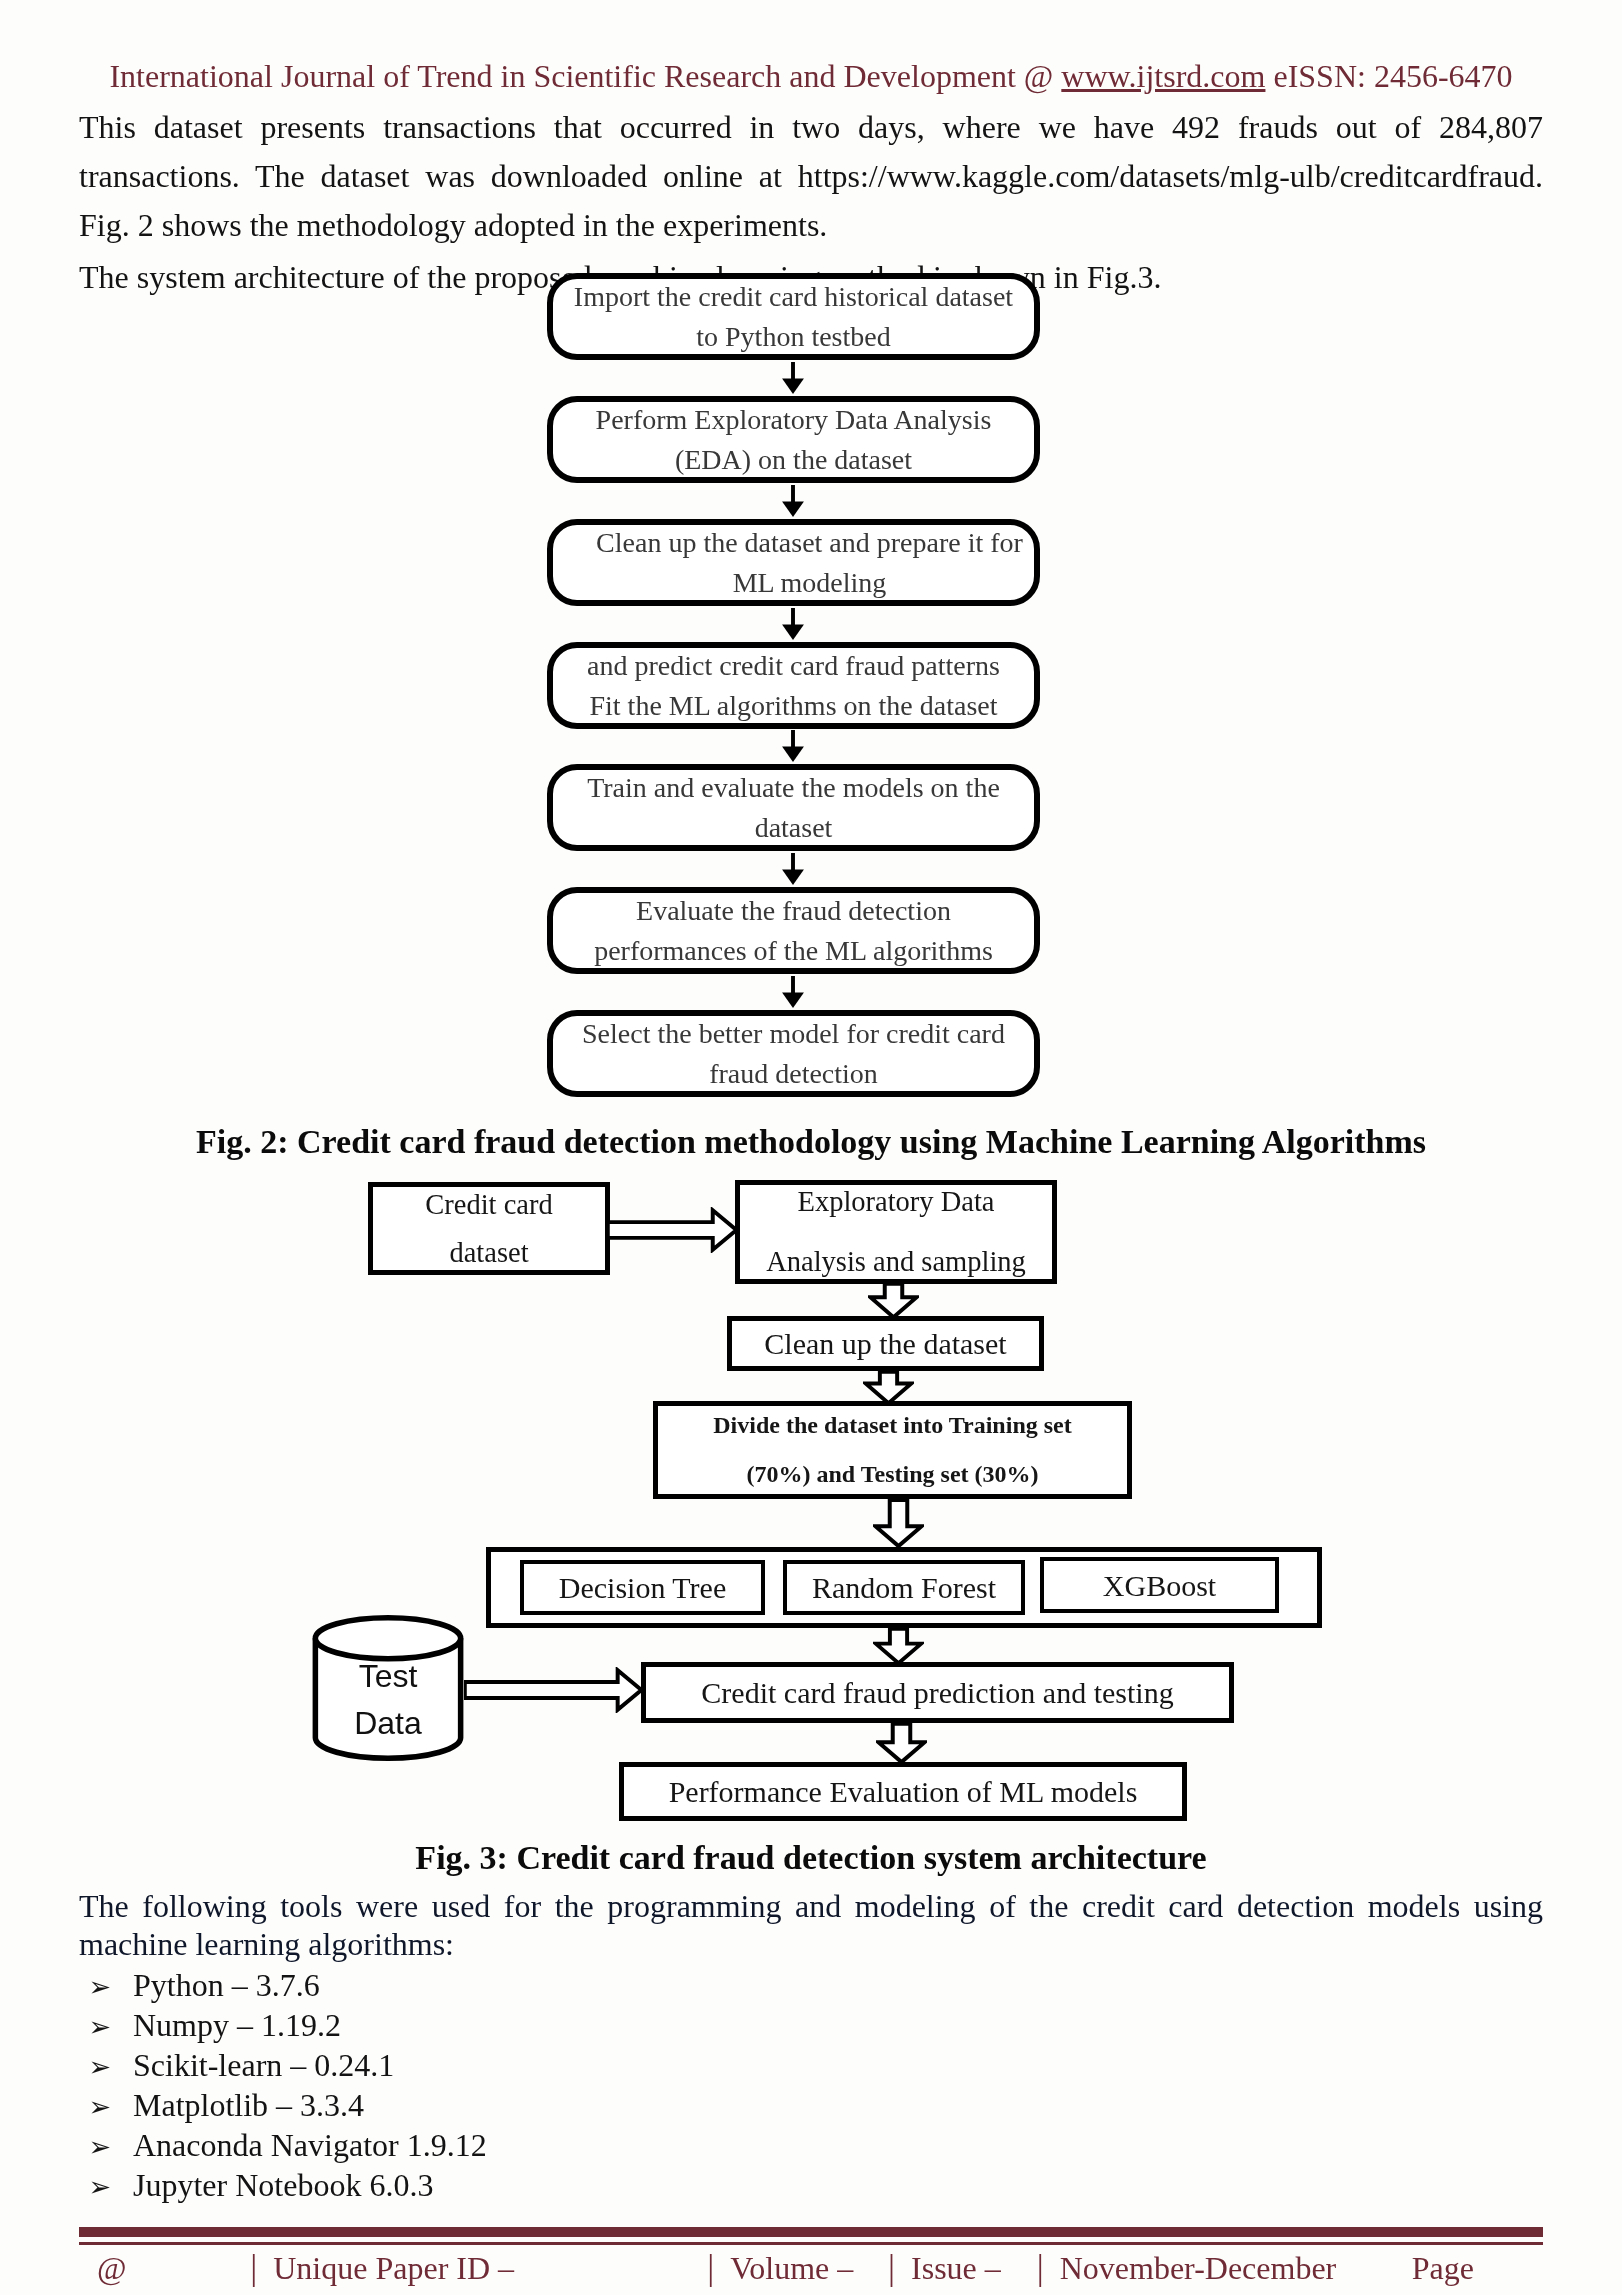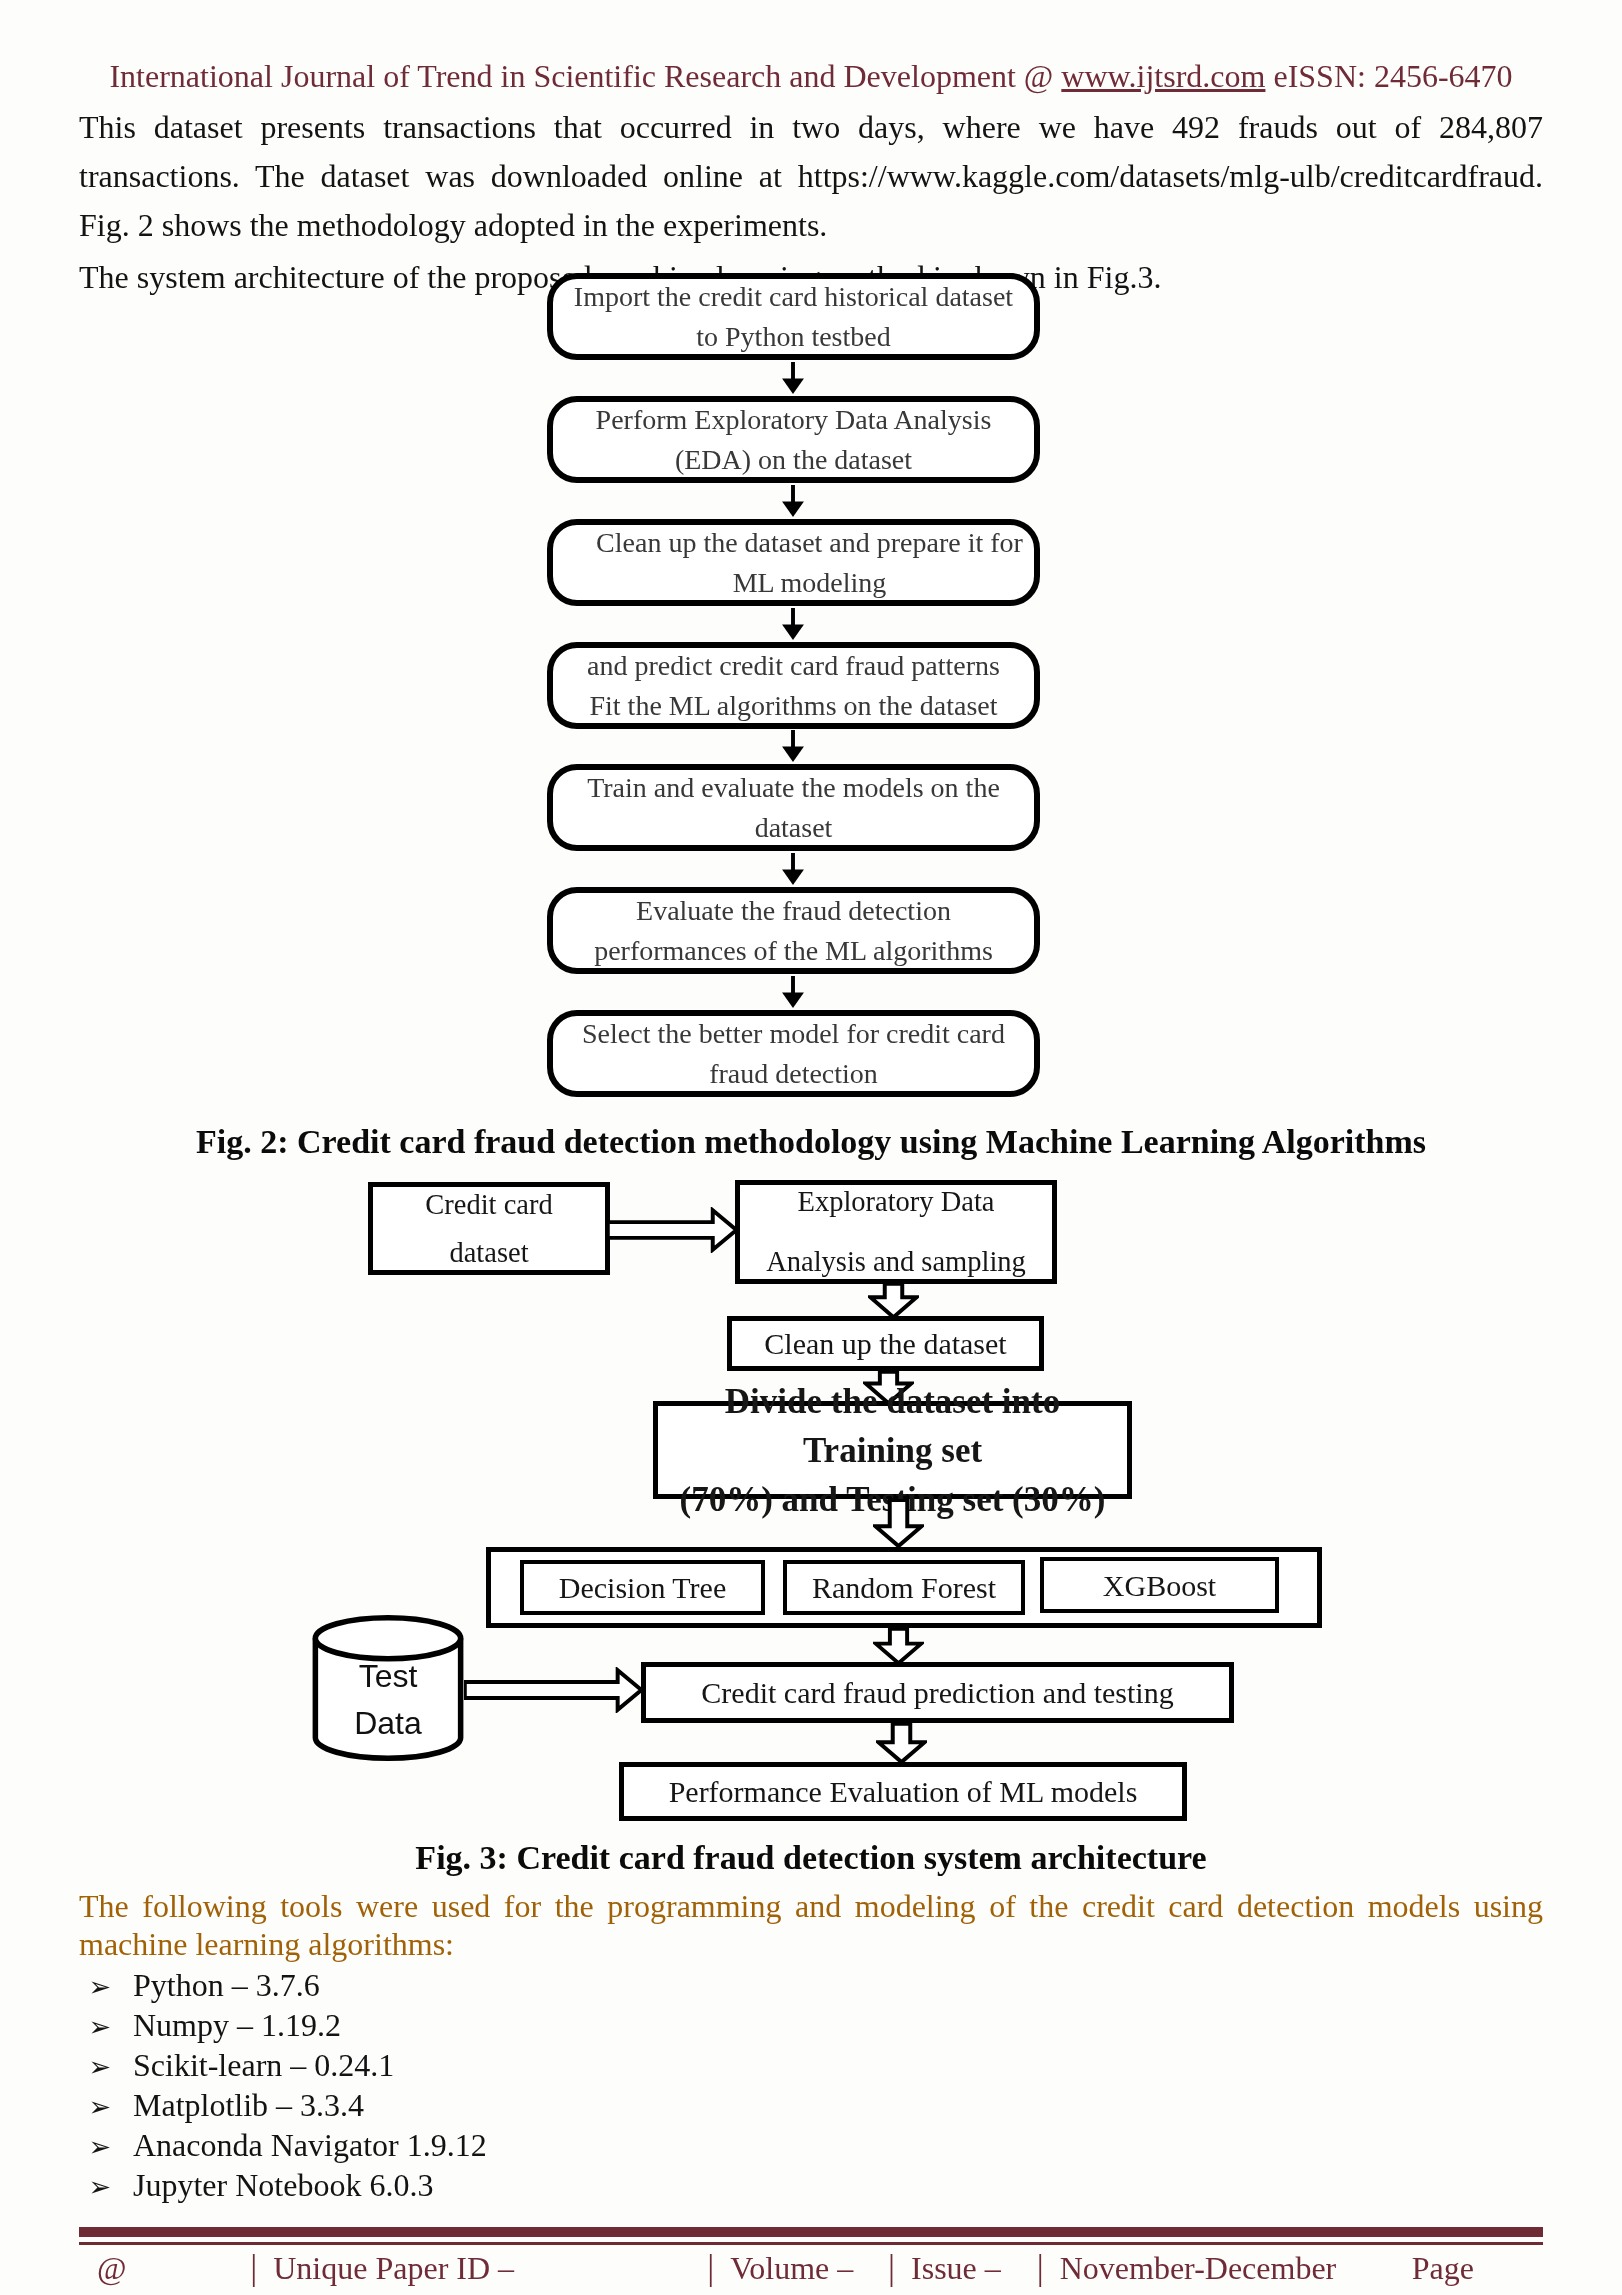--- a/index.html
+++ b/index.html
@@ -36,30 +36,30 @@
     font-weight:bold;font-size:34px;color:#0b0b0b;
   }
   
   .f3box{
     position:absolute;border:5.5px solid #000;background:#fff;
     display:flex;flex-direction:column;align-items:center;justify-content:center;
     text-align:center;font-size:28.5px;line-height:48px;color:#161616;
     box-sizing:border-box;
   }
   .f3box.single{font-size:30px;line-height:35px;}
-  .f3box.bold{font-weight:bold;font-size:35px;line-height:49px;}
+  .f3box.bold{font-weight:bold;font-size:24px;line-height:49px;}
   .f3inner{border-width:4.8px;}
   .arr{position:absolute;}
   .cyl-label{
     position:absolute;left:309px;top:1646px;width:158px;height:108px;
     display:flex;flex-direction:column;align-items:center;justify-content:center;gap:9.5px;
     font-family:"Liberation Sans", sans-serif;font-size:32px;color:#111;
   }
   
-  .tools-intro{position:absolute;left:79px;top:1887px;width:1464px;font-size:32px;line-height:38px;color:#a16207;}
+  .tools-intro{position:absolute;left:79px;top:1887px;width:1464px;font-size:32px;line-height:38px;color:#0f172a;}
   .tools-list{position:absolute;left:79px;top:1966px;width:1464px;}
   .tool-item{display:flex;align-items:baseline;font-size:32px;line-height:38px;color:#131313;}
   .tool-item .bullet{width:54px;padding-left:9.5px;font-size:27px;box-sizing:border-box;}
   
   .footer-band{position:absolute;left:79px;top:2227px;width:1464px;height:10.3px;background:#6e2b33;}
   .footer-line{position:absolute;left:79px;top:2242px;width:1464px;height:3.2px;background:#6e2b33;}
   .footer-text{
     position:absolute;left:97px;top:2248px;width:1446px;
     display:flex;align-items:baseline;gap:16px;
     font-size:32px;color:#702c36;

